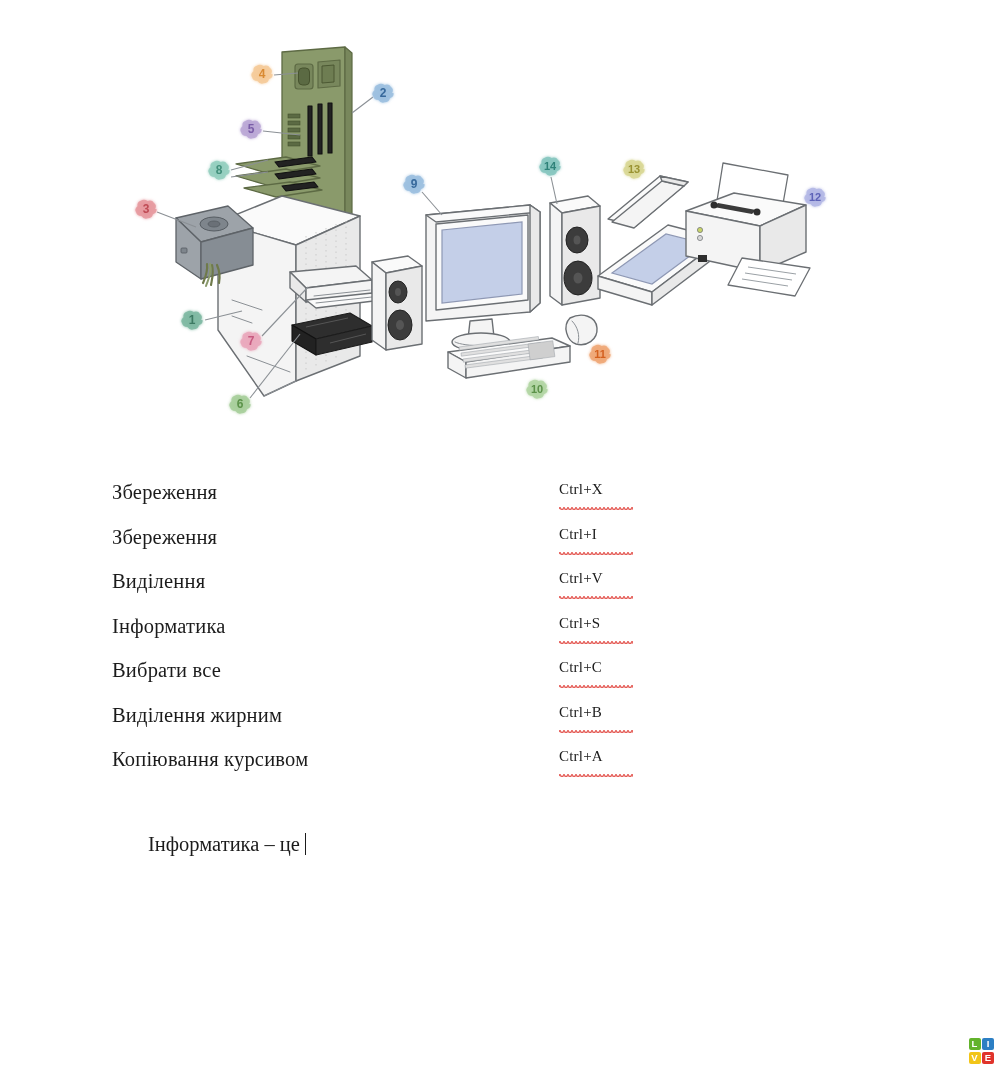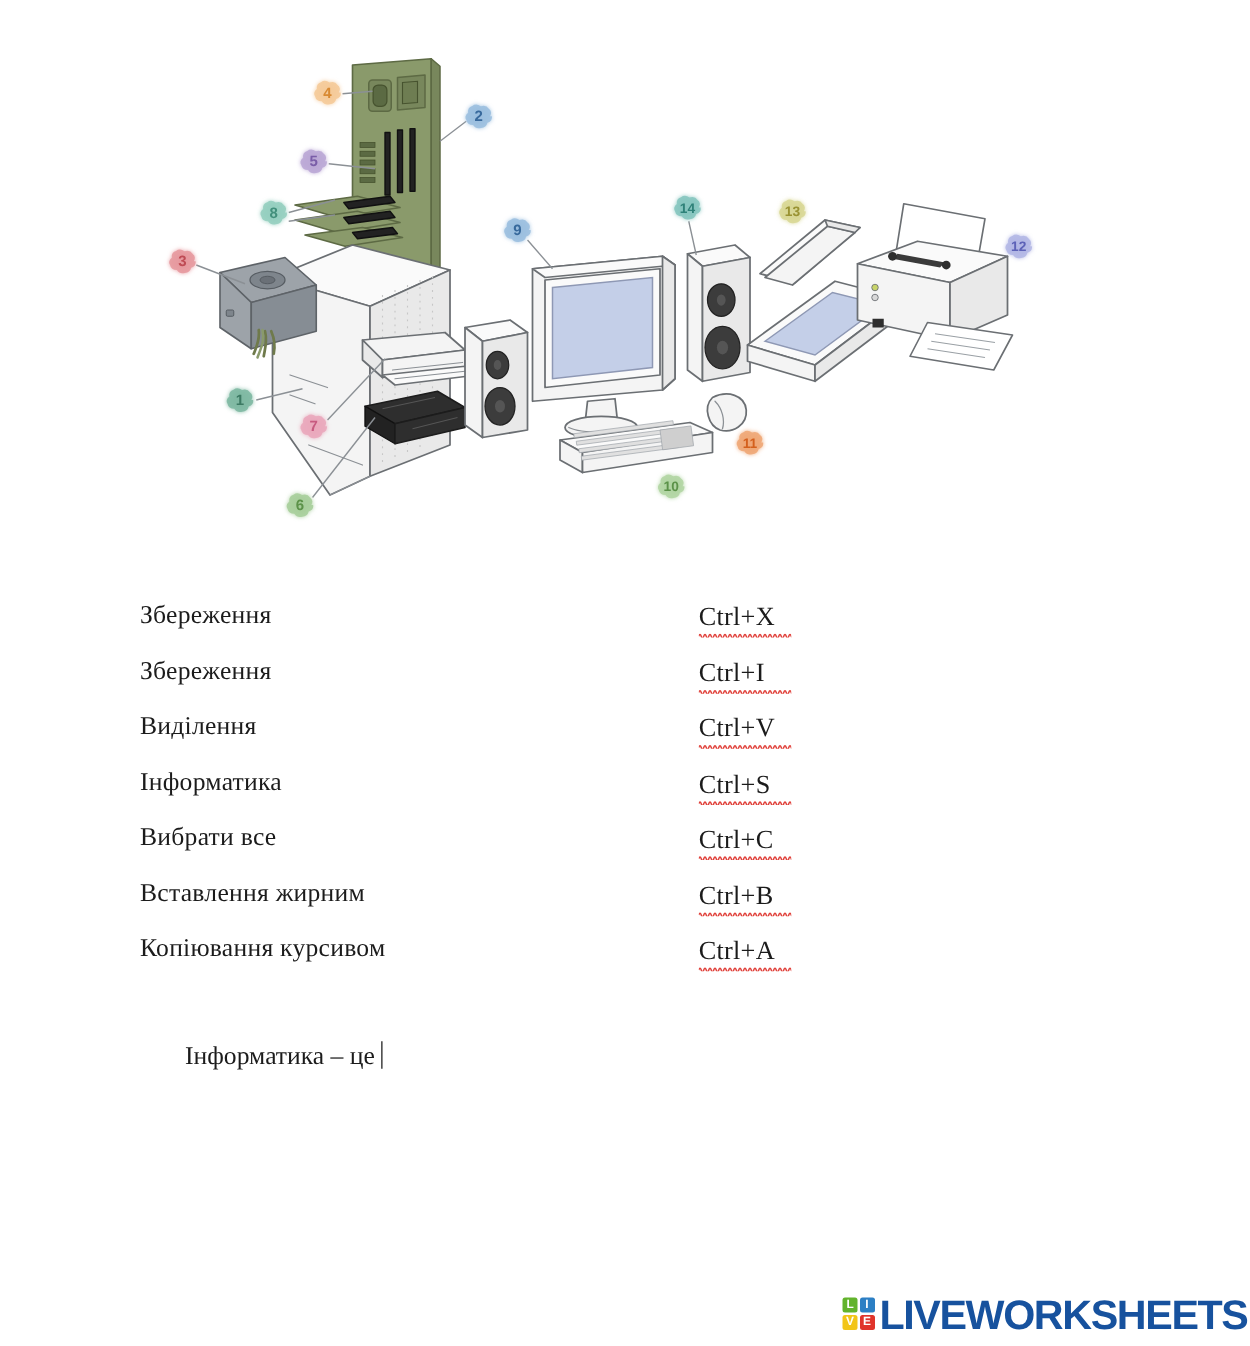--- a/index.html
+++ b/index.html
@@ -49,21 +49,21 @@
     top: 0;
     font-size: 20.5px;
     color: #1b1b1b;
     white-space: nowrap;
     letter-spacing: 0.2px;
   }
   .shortcut-key {
     position: absolute;
     left: 447px;
     top: 0;
-    font-size: 21px;
+    font-size: 15px;
     color: #1b1b1b;
     white-space: nowrap;
     letter-spacing: 0.2px;
     padding-bottom: 3px;
   }
   .squiggle {
     position: absolute;
     left: 447px;
     top: 24px;
     height: 5px;
@@ -448,21 +448,21 @@
       </svg>
     </div>
     <div class="shortcut-row">
       <span class="shortcut-term">Вибрати все</span>
       <span class="shortcut-key">Ctrl+C</span>
       <svg class="squiggle" viewBox="0 0 74 5" preserveAspectRatio="none">
         <path d="M0 4 q 1 -3 2 0 q 1 3 2 0 q 1 -3 2 0 q 1 3 2 0 q 1 -3 2 0 q 1 3 2 0 q 1 -3 2 0 q 1 3 2 0 q 1 -3 2 0 q 1 3 2 0 q 1 -3 2 0 q 1 3 2 0 q 1 -3 2 0 q 1 3 2 0 q 1 -3 2 0 q 1 3 2 0 q 1 -3 2 0 q 1 3 2 0 q 1 -3 2 0 q 1 3 2 0 q 1 -3 2 0 q 1 3 2 0 q 1 -3 2 0 q 1 3 2 0 q 1 -3 2 0 q 1 3 2 0 q 1 -3 2 0 q 1 3 2 0 q 1 -3 2 0 q 1 3 2 0 q 1 -3 2 0 q 1 3 2 0 q 1 -3 2 0 q 1 3 2 0 q 1 -3 2 0 q 1 3 2 0 q 1 -3 2 0 q 1 3 2 0 " fill="none" stroke="#e0403a" stroke-width="1.2"></path>
       </svg>
     </div>
     <div class="shortcut-row">
-      <span class="shortcut-term">Вставлення жирним</span>
+      <span class="shortcut-term">Виділення жирним</span>
       <span class="shortcut-key">Ctrl+B</span>
       <svg class="squiggle" viewBox="0 0 74 5" preserveAspectRatio="none">
         <path d="M0 4 q 1 -3 2 0 q 1 3 2 0 q 1 -3 2 0 q 1 3 2 0 q 1 -3 2 0 q 1 3 2 0 q 1 -3 2 0 q 1 3 2 0 q 1 -3 2 0 q 1 3 2 0 q 1 -3 2 0 q 1 3 2 0 q 1 -3 2 0 q 1 3 2 0 q 1 -3 2 0 q 1 3 2 0 q 1 -3 2 0 q 1 3 2 0 q 1 -3 2 0 q 1 3 2 0 q 1 -3 2 0 q 1 3 2 0 q 1 -3 2 0 q 1 3 2 0 q 1 -3 2 0 q 1 3 2 0 q 1 -3 2 0 q 1 3 2 0 q 1 -3 2 0 q 1 3 2 0 q 1 -3 2 0 q 1 3 2 0 q 1 -3 2 0 q 1 3 2 0 q 1 -3 2 0 q 1 3 2 0 q 1 -3 2 0 q 1 3 2 0 " fill="none" stroke="#e0403a" stroke-width="1.2"></path>
       </svg>
     </div>
     <div class="shortcut-row">
       <span class="shortcut-term">Копіювання курсивом</span>
       <span class="shortcut-key">Ctrl+A</span>
       <svg class="squiggle" viewBox="0 0 74 5" preserveAspectRatio="none">
         <path d="M0 4 q 1 -3 2 0 q 1 3 2 0 q 1 -3 2 0 q 1 3 2 0 q 1 -3 2 0 q 1 3 2 0 q 1 -3 2 0 q 1 3 2 0 q 1 -3 2 0 q 1 3 2 0 q 1 -3 2 0 q 1 3 2 0 q 1 -3 2 0 q 1 3 2 0 q 1 -3 2 0 q 1 3 2 0 q 1 -3 2 0 q 1 3 2 0 q 1 -3 2 0 q 1 3 2 0 q 1 -3 2 0 q 1 3 2 0 q 1 -3 2 0 q 1 3 2 0 q 1 -3 2 0 q 1 3 2 0 q 1 -3 2 0 q 1 3 2 0 q 1 -3 2 0 q 1 3 2 0 q 1 -3 2 0 q 1 3 2 0 q 1 -3 2 0 q 1 3 2 0 q 1 -3 2 0 q 1 3 2 0 q 1 -3 2 0 q 1 3 2 0 " fill="none" stroke="#e0403a" stroke-width="1.2"></path>
@@ -474,14 +474,13 @@
   <span>Інформатика – це</span><span id="text-caret"></span>
 </div>
 
 <div id="logo">
   <div id="logo-mark">
       <div class="logo-cell" style="background: rgb(98, 179, 44);">L</div>
       <div class="logo-cell" style="background: rgb(44, 127, 196);">I</div>
       <div class="logo-cell" style="background: rgb(242, 197, 24);">V</div>
       <div class="logo-cell" style="background: rgb(224, 52, 43);">E</div>
     </div>
-  <div id="logo-word" style="color: rgb(23, 82, 158);">LIVEWORKSHEETS</div>
 </div>
 
 </body></html>

